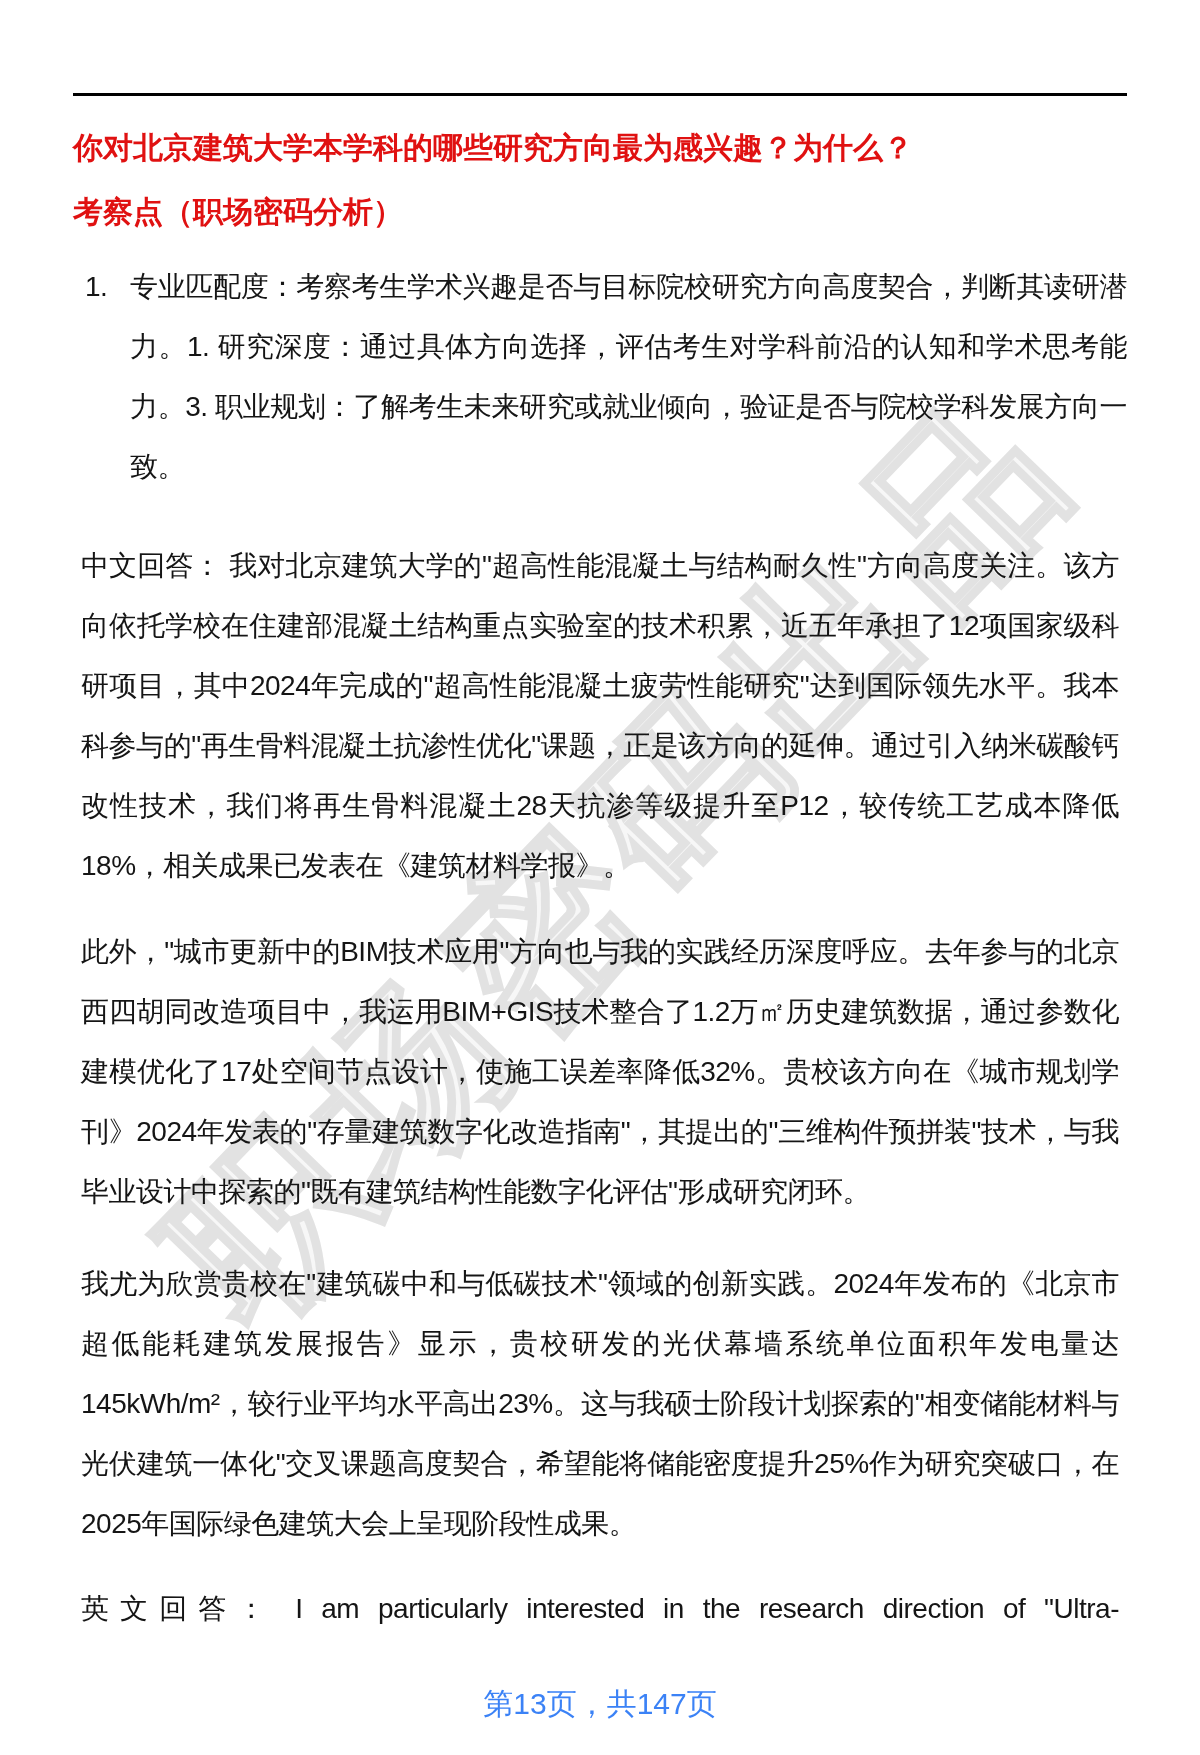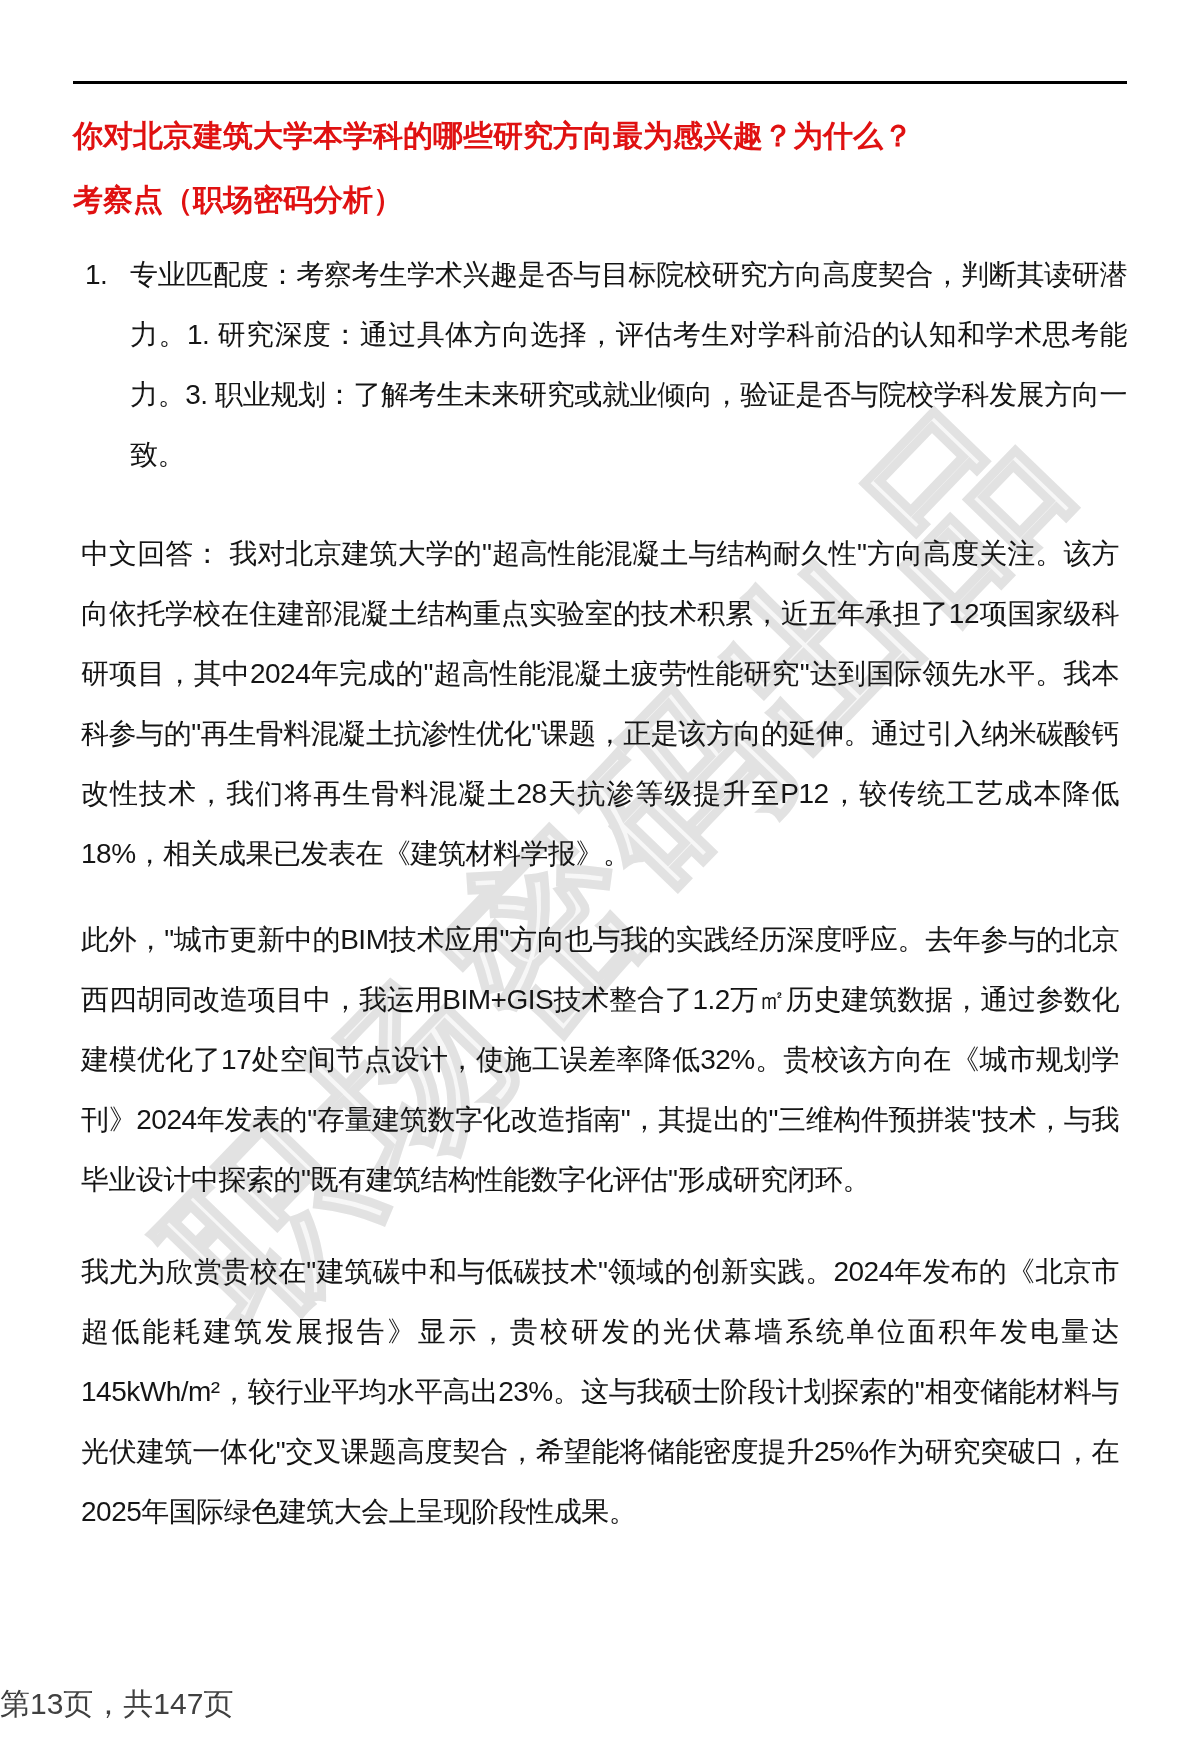--- a/index.html
+++ b/index.html
@@ -30,21 +30,21 @@
     -webkit-text-stroke: 3px var(--watermark-gray, #e2e2e2);
     z-index: 0;
     pointer-events: none;
     user-select: none;
   }
 
   
   .content {
     position: relative;
     z-index: 1;
-    padding: 4px 73px;
+    padding: 16px 73px;
   }
   .rule {
     margin-top: 77px;
     border: none;
     border-top: 3px solid #000000;
     height: 0;
   }
   h1.question-title {
     margin: 32px 0 0 0;
     font-size: 30px;
@@ -90,23 +90,24 @@
     text-align: justify;
     text-align-last: justify;
   }
 
   .footer {
     position: absolute;
     left: 0;
     right: 0;
     top: 1684px;
     z-index: 1;
+    text-align: center;
     font-size: 30px;
     line-height: 40px;
-    color: #404040;
+    color: #3b82f6;
   }
 </style>
 </head>
 <body>
 
 <div class="watermark">职场密码出品</div>
 
 <div class="content">
 
   <div class="rule"></div>
@@ -119,16 +120,17 @@
     <span class="marker">1.</span>
     <span class="list-text">专业匹配度：考察考生学术兴趣是否与目标院校研究方向高度契合，判断其读研潜力。1. 研究深度：通过具体方向选择，评估考生对学科前沿的认知和学术思考能力。3. 职业规划：了解考生未来研究或就业倾向，验证是否与院校学科发展方向一致。</span>
   </div>
 
   <p class="body-p p1">中文回答： 我对北京建筑大学的"超高性能混凝土与结构耐久性"方向高度关注。该方向依托学校在住建部混凝土结构重点实验室的技术积累，近五年承担了12项国家级科研项目，其中2024年完成的"超高性能混凝土疲劳性能研究"达到国际领先水平。我本科参与的"再生骨料混凝土抗渗性优化"课题，正是该方向的延伸。通过引入纳米碳酸钙改性技术，我们将再生骨料混凝土28天抗渗等级提升至P12，较传统工艺成本降低18%，相关成果已发表在《建筑材料学报》。</p>
 
   <p class="body-p p2">此外，"城市更新中的BIM技术应用"方向也与我的实践经历深度呼应。去年参与的北京西四胡同改造项目中，我运用BIM+GIS技术整合了1.2万㎡历史建筑数据，通过参数化建模优化了17处空间节点设计，使施工误差率降低32%。贵校该方向在《城市规划学刊》2024年发表的"存量建筑数字化改造指南"，其提出的"三维构件预拼装"技术，与我毕业设计中探索的"既有建筑结构性能数字化评估"形成研究闭环。</p>
 
   <p class="body-p p3">我尤为欣赏贵校在"建筑碳中和与低碳技术"领域的创新实践。2024年发布的《北京市超低能耗建筑发展报告》显示，贵校研发的光伏幕墙系统单位面积年发电量达145kWh/m²，较行业平均水平高出23%。这与我硕士阶段计划探索的"相变储能材料与光伏建筑一体化"交叉课题高度契合，希望能将储能密度提升25%作为研究突破口，在2025年国际绿色建筑大会上呈现阶段性成果。</p>
 
+  <p class="body-p p4">英文回答： I am particularly interested in the research direction of "Ultra-</p>
 
 </div>
 
 <div class="footer">第13页，共147页</div>
 
 </body></html>

